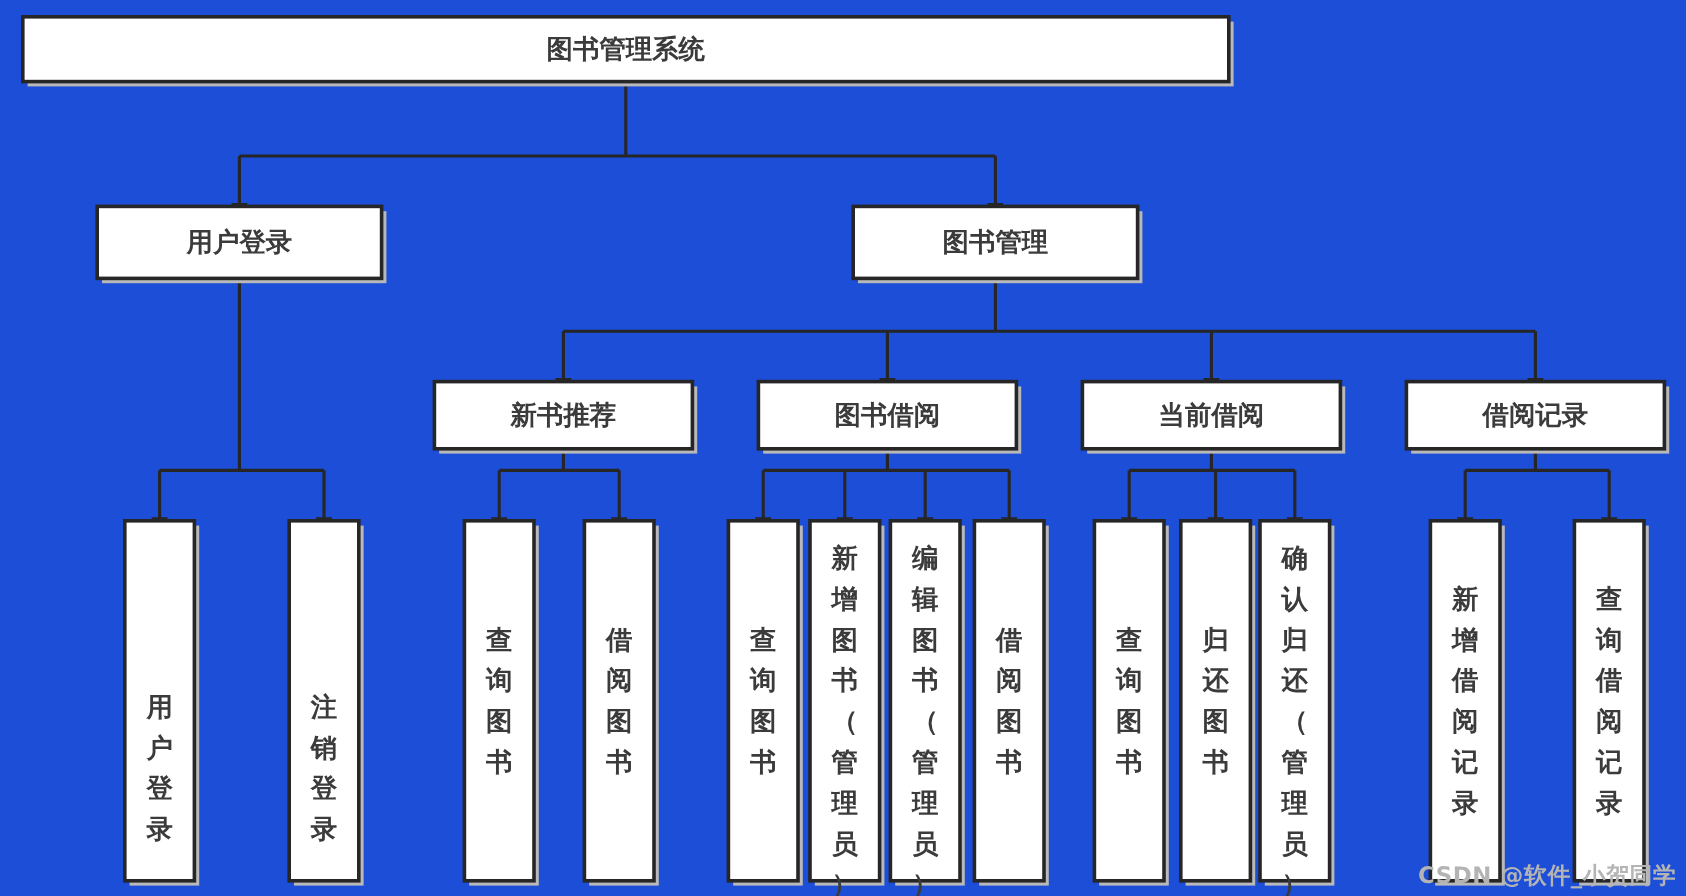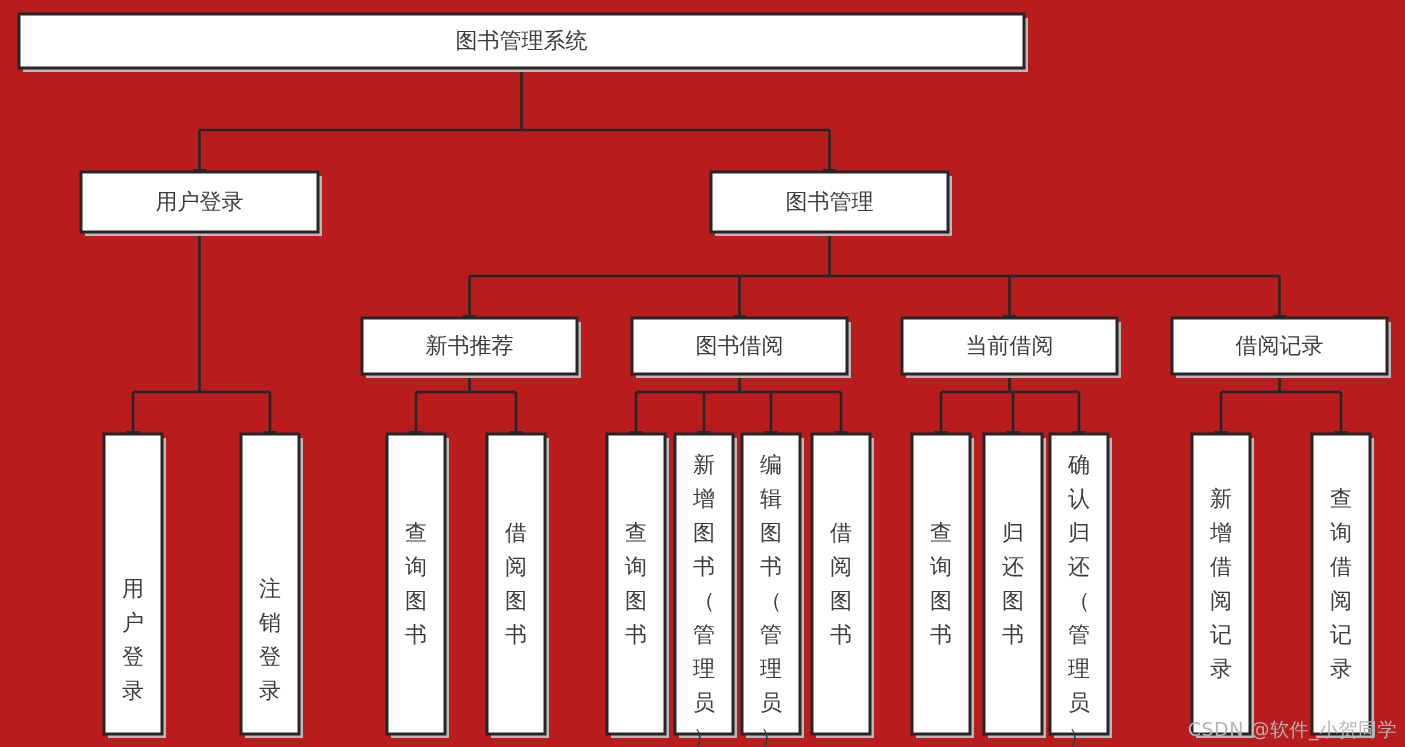--- a/index.html
+++ b/index.html
@@ -10,21 +10,22 @@
   body {
     width: 1405px;
     height: 747px;
     overflow: hidden;
     font-family: "DejaVu Sans", "Liberation Sans", sans-serif;
   }
   #diagram-root {
     position: relative;
     width: 1405px;
     height: 747px;
-    background: #b91c1c;
+    background: #1d4ed8;
+    font-weight: bold;
   }
   svg#flow {
     position: absolute;
     left: 0;
     top: 0;
     width: 1405px;
     height: 747px;
     display: block;
   }
   .node-rect {

